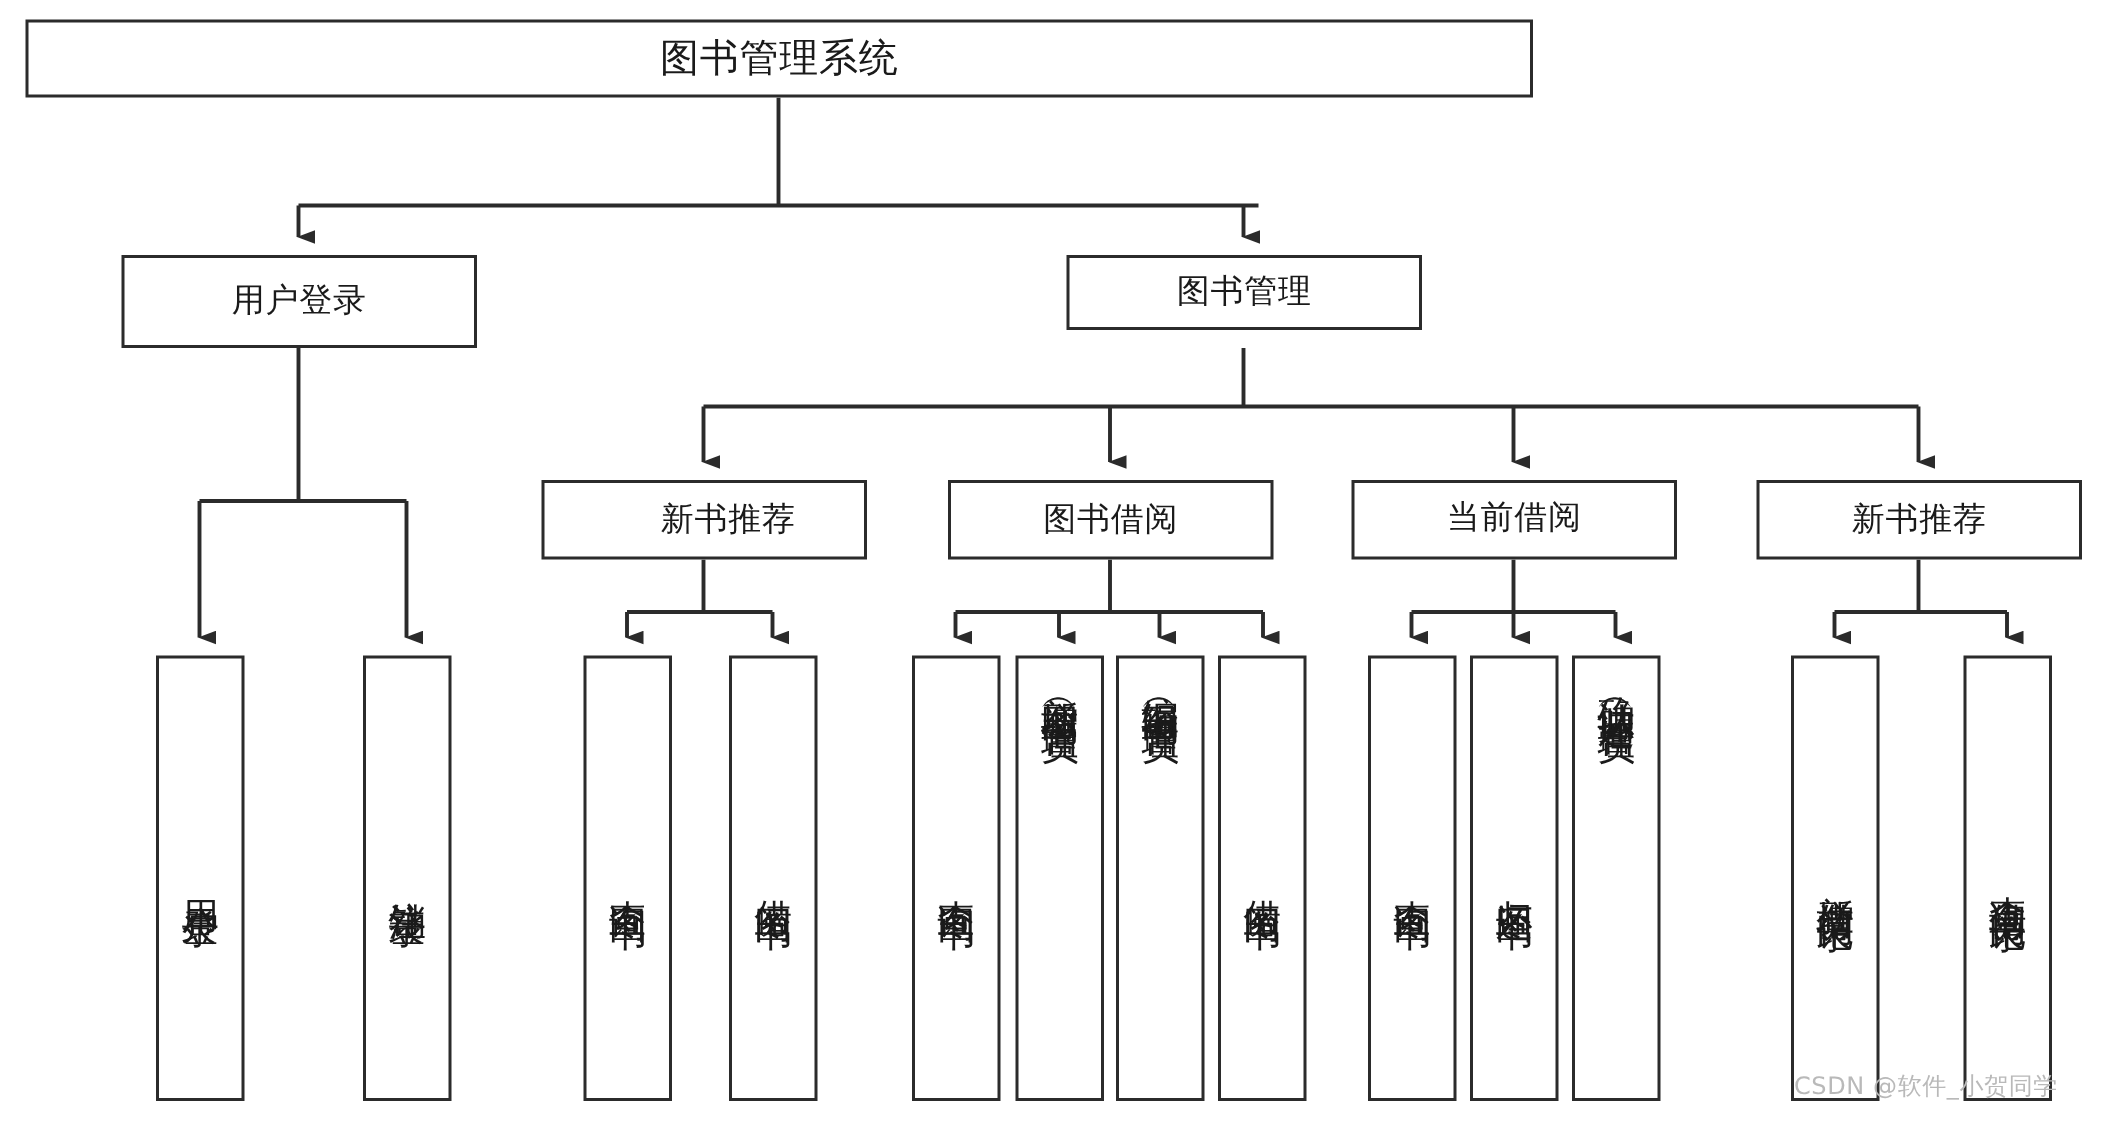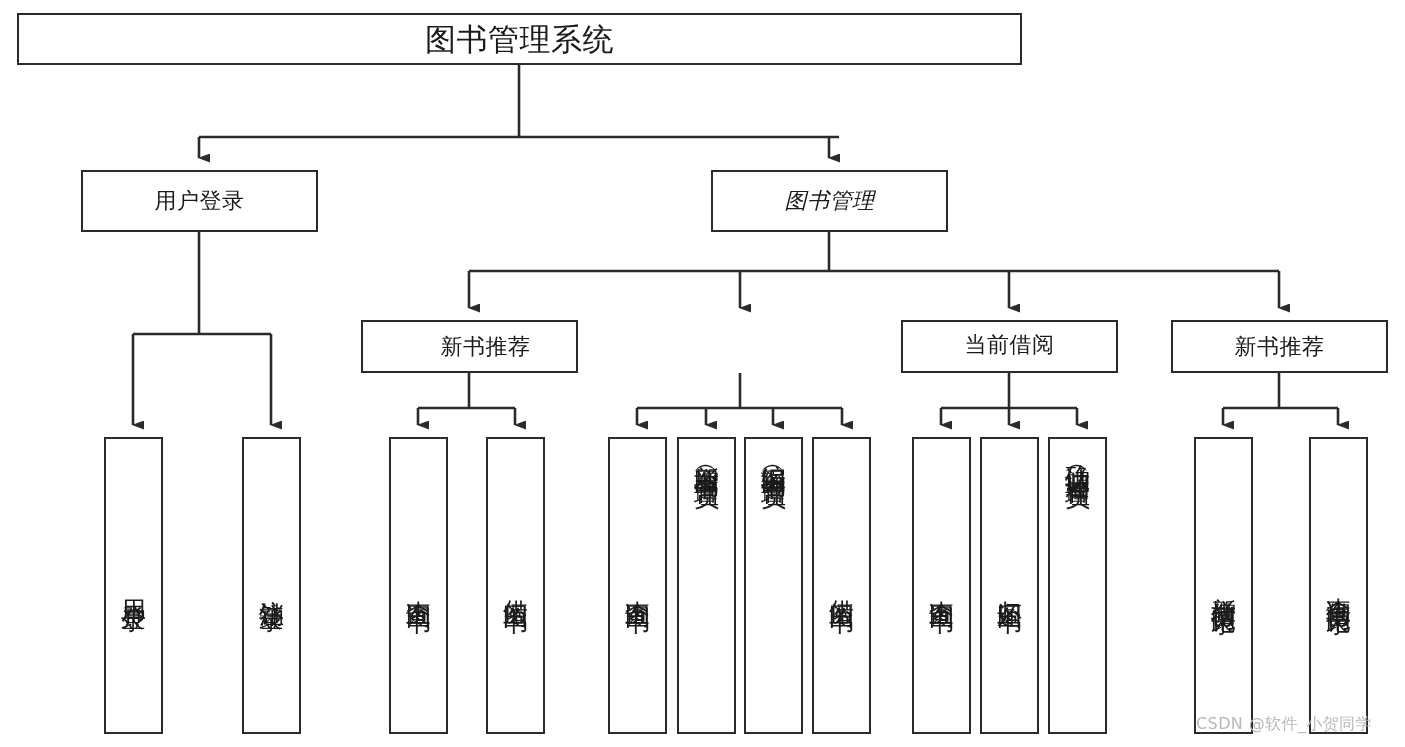--- a/index.html
+++ b/index.html
@@ -49,21 +49,21 @@
     align-items: flex-start;
     padding-top: 6px;
   }
   .node.vert .label {
     writing-mode: vertical-rl;
     text-orientation: upright;
     font-size: 25px;
     letter-spacing: 3px;
     line-height: 1;
   }
-  .node.root .label { font-size: 31px; }
+  .node.root .label { font-size: 26px; }
   .watermark {
     position: absolute;
     left: 1196px;
     top: 714px;
     font-size: 16px;
     color: #b9b9b9;
     white-space: nowrap;
     letter-spacing: 0.4px;
     pointer-events: none;
   }
@@ -123,26 +123,29 @@
     </g>
   </svg>
 
   <div class="node horiz root" style="left:17px; top:13px; width:1005px; height:52px;">
     <span class="label">图书管理系统</span>
   </div>
 
   <div class="node horiz" style="left:81px; top:170px; width:237px; height:62px;">
     <span class="label">用户登录</span>
   </div>
-  <div class="node horiz" style="left:711px; top:170px; width:237px; height:62px;font-style:italic;">
+  <div class="node horiz" style="left:711px; top:170px; width:237px; height:50px;">
     <span class="label">图书管理</span>
   </div>
 
   <div class="node horiz" style="left:361px; top:320px; width:217px; height:53px;padding-left:32px;">
     <span class="label">新书推荐</span>
+  </div>
+  <div class="node horiz" style="left:632px; top:320px; width:217px; height:53px;">
+    <span class="label">图书借阅</span>
   </div>
   <div class="node horiz" style="left:901px; top:320px; width:217px; height:53px;font-family:Liberation Mono, monospace;">
     <span class="label">当前借阅</span>
   </div>
   <div class="node horiz" style="left:1171px; top:320px; width:217px; height:53px;">
     <span class="label">新书推荐</span>
   </div>
 
   <div class="node vert" style="left:104px; top:437px; width:59px; height:297px; align-items:center; padding-top:0;">
     <span class="label">用户登录</span>

